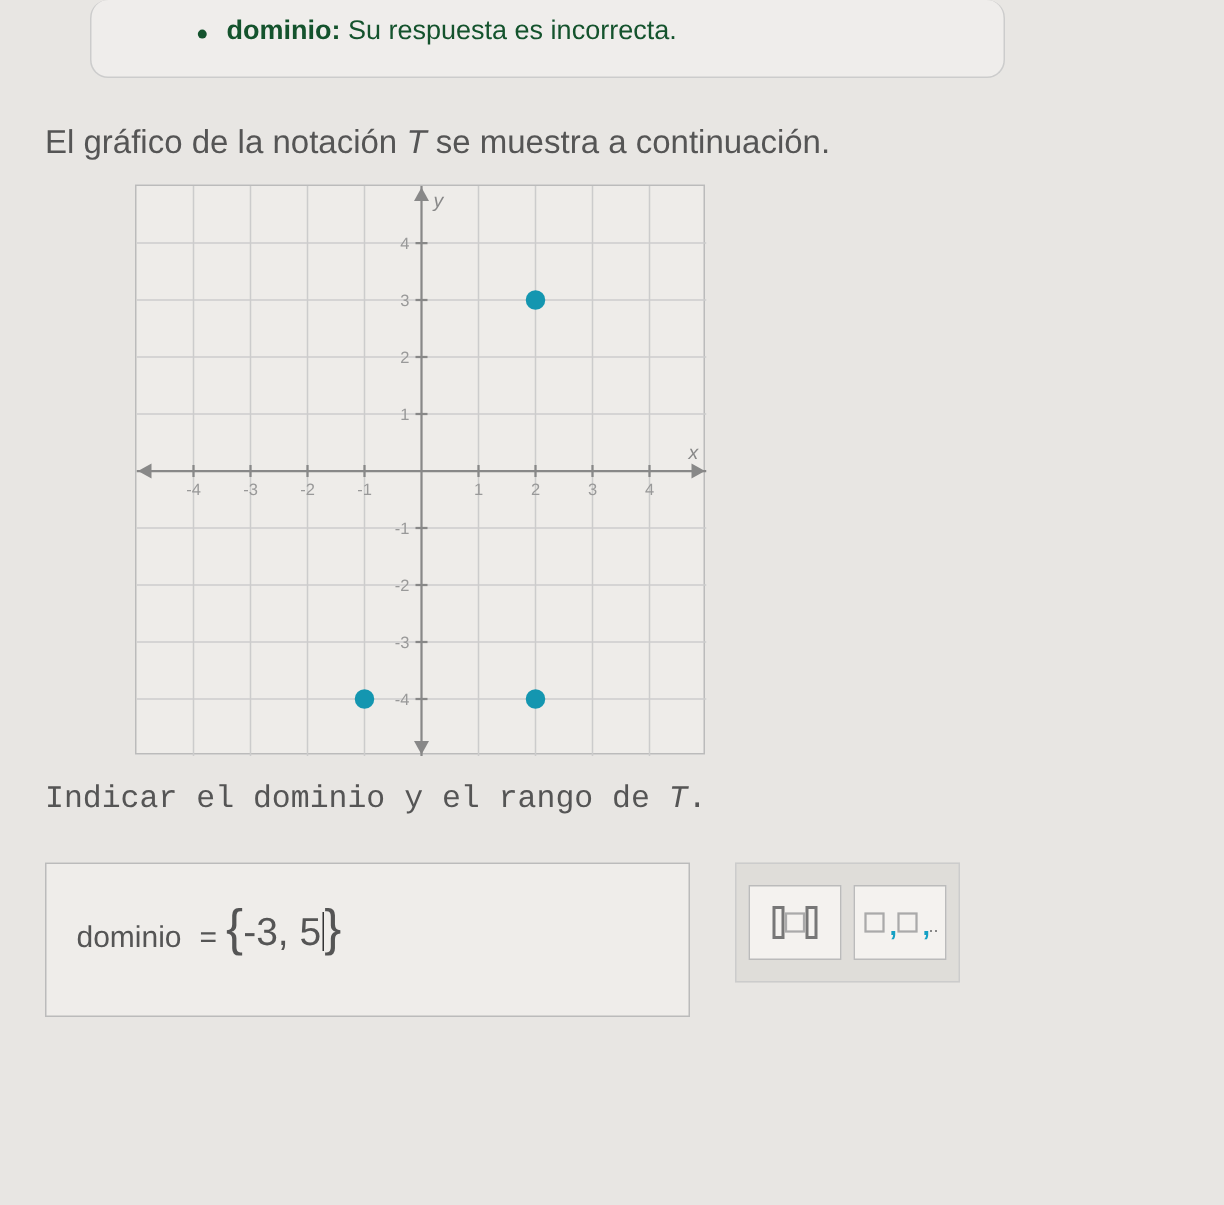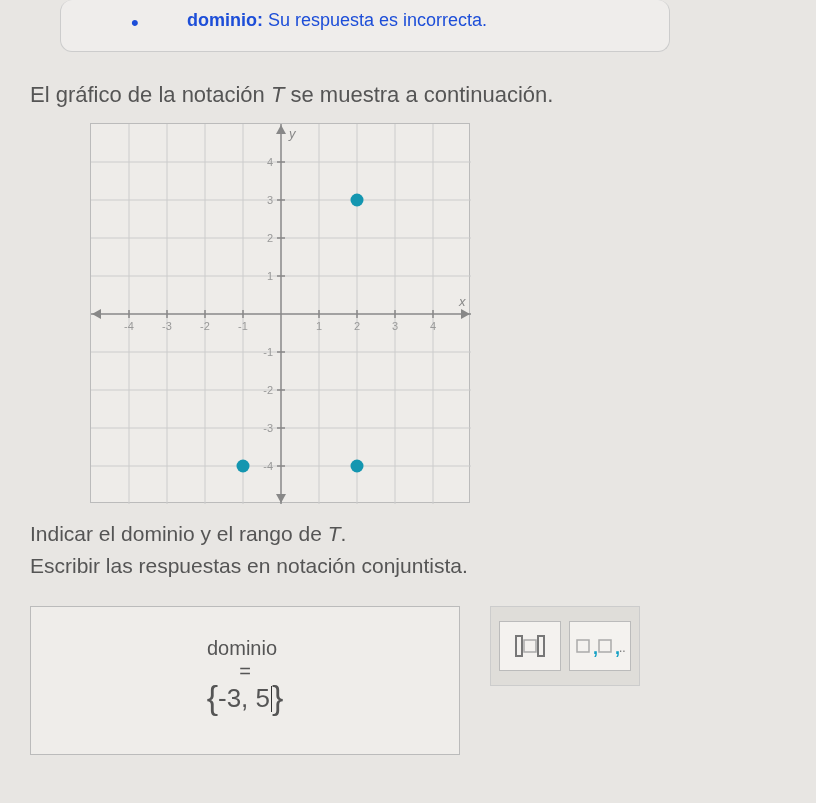--- a/index.html
+++ b/index.html
@@ -16,23 +16,22 @@
       margin: 0 auto 30px 60px;
       padding: 10px 20px 20px 90px;
       border: 1px solid #ccc;
       border-radius: 12px;
       border-top: none;
       width: 610px;
       background: #efedeb;
       position: relative;
     }
     .feedback-item {
-      color: #1d4ed8;
+      color: #14532d;
       font-size: 18px;
-      margin-left: 36px;
     }
     .feedback-item::before {
       content: "•";
       position: absolute;
       left: 70px;
       font-size: 22px;
     }
     .feedback-bold { font-weight: bold; }
     .prompt {
       margin: 25px 0 15px 30px;
@@ -46,38 +45,38 @@
       height: 380px;
       position: relative;
       border: 1px solid #bbb;
       background: #eeece9;
     }
     .instructions {
       margin: 15px 0 5px 30px;
       font-size: 21px;
       color: #555;
       line-height: 1.5;
+      font-family: Liberation Mono, monospace;
     }
     .answer-row {
       margin: 25px 0 0 30px;
       display: flex;
       gap: 30px;
       align-items: flex-start;
     }
     .answer-box {
       border: 1px solid #bbb;
       background: #efedea;
       padding: 30px 20px 40px 20px;
       width: 430px;
       min-height: 100px;
       font-size: 20px;
       color: #555;
       display: flex;
-      align-items: center;
-      flex-direction: column;
+      align-items: flex-end;
     }
     .answer-label { margin-right: 6px; }
     .answer-val {
       font-size: 26px;
       display: inline-flex;
       align-items: center;
     }
     .brace { font-size: 34px; line-height: 0; position: relative; top: -2px; }
     .cursor {
       display: inline-block;
@@ -184,21 +183,20 @@
       <circle cx="266" cy="76" r="6.5" fill="#1496b0"></circle>
       <circle cx="152" cy="342" r="6.5" fill="#1496b0"></circle>
       <circle cx="266" cy="342" r="6.5" fill="#1496b0"></circle>
     </svg>
 </div>
 
 <div class="instructions">
   <div>
     <span>Indicar el dominio y el rango de </span><span style="font-style:italic">T</span><span>.</span>
   </div>
-  <div>Escribir las respuestas en notación conjuntista.</div>
 </div>
 
 <div class="answer-row">
   <div class="answer-box">
     <span class="answer-label">dominio</span>
     <span style="margin:0 6px;">=</span>
     <span class="answer-val">
       <span class="brace">{</span>
       <span>-3, 5</span>
       <span class="cursor"></span>

